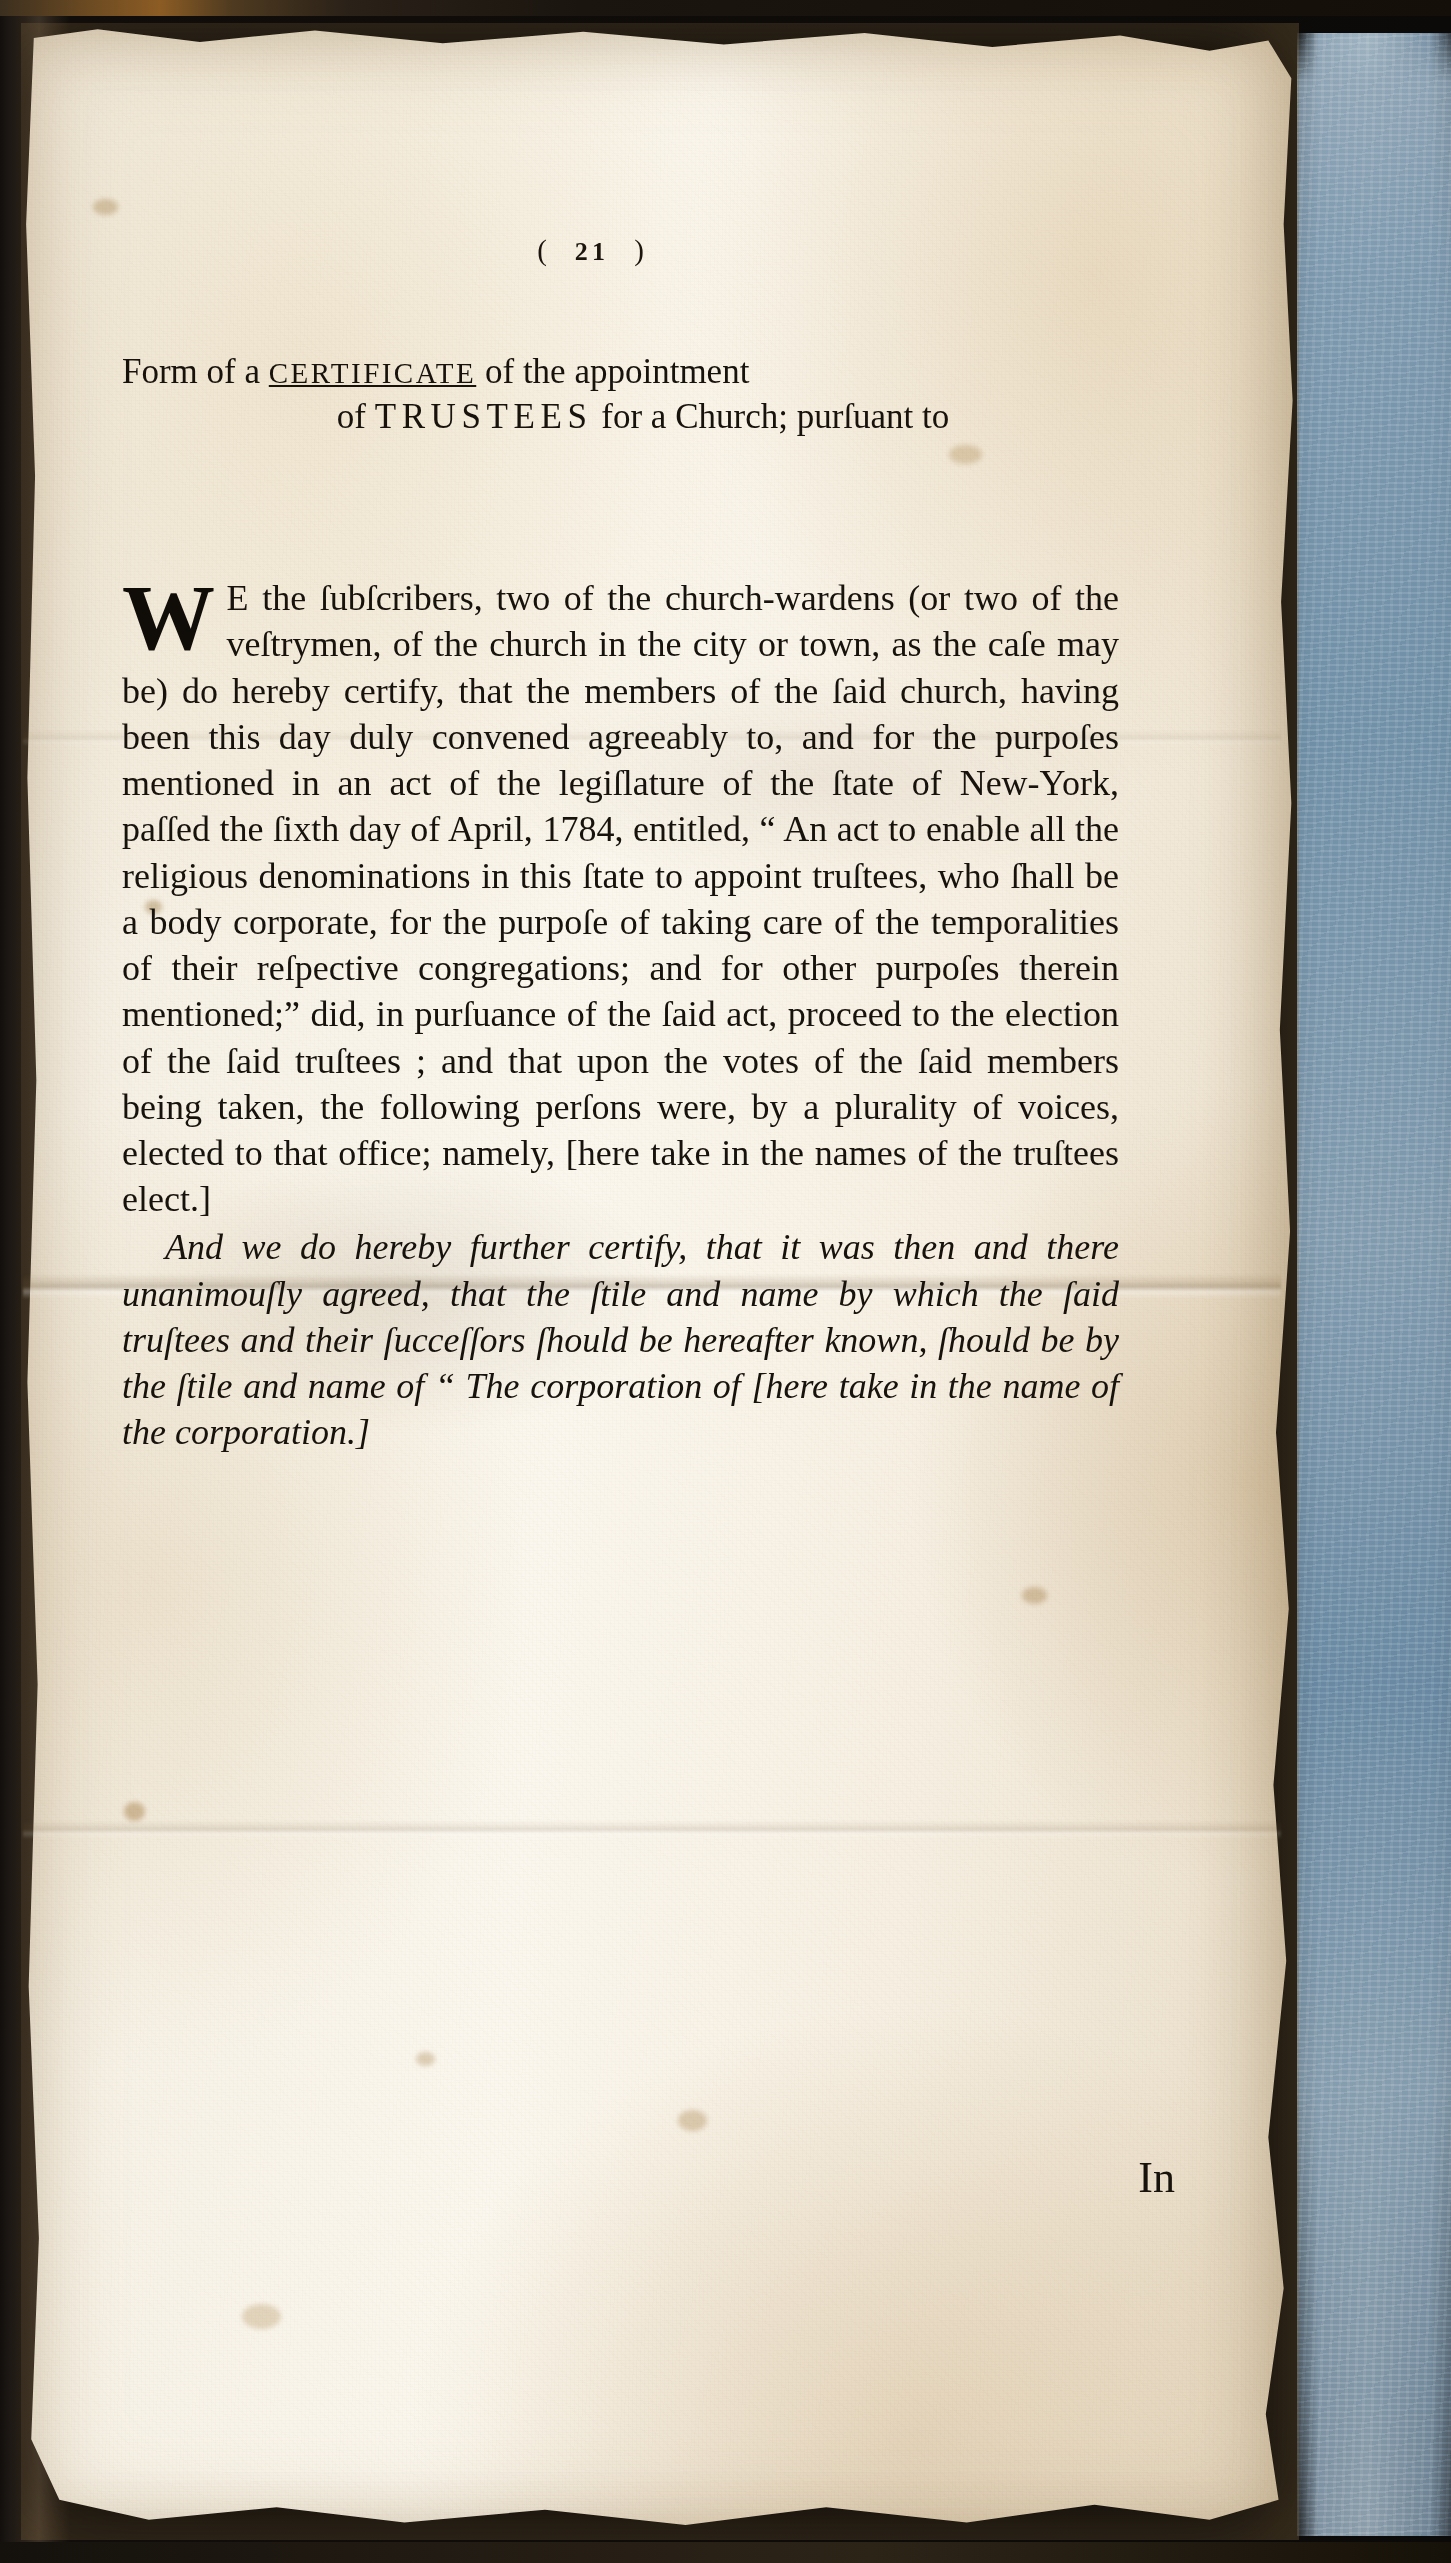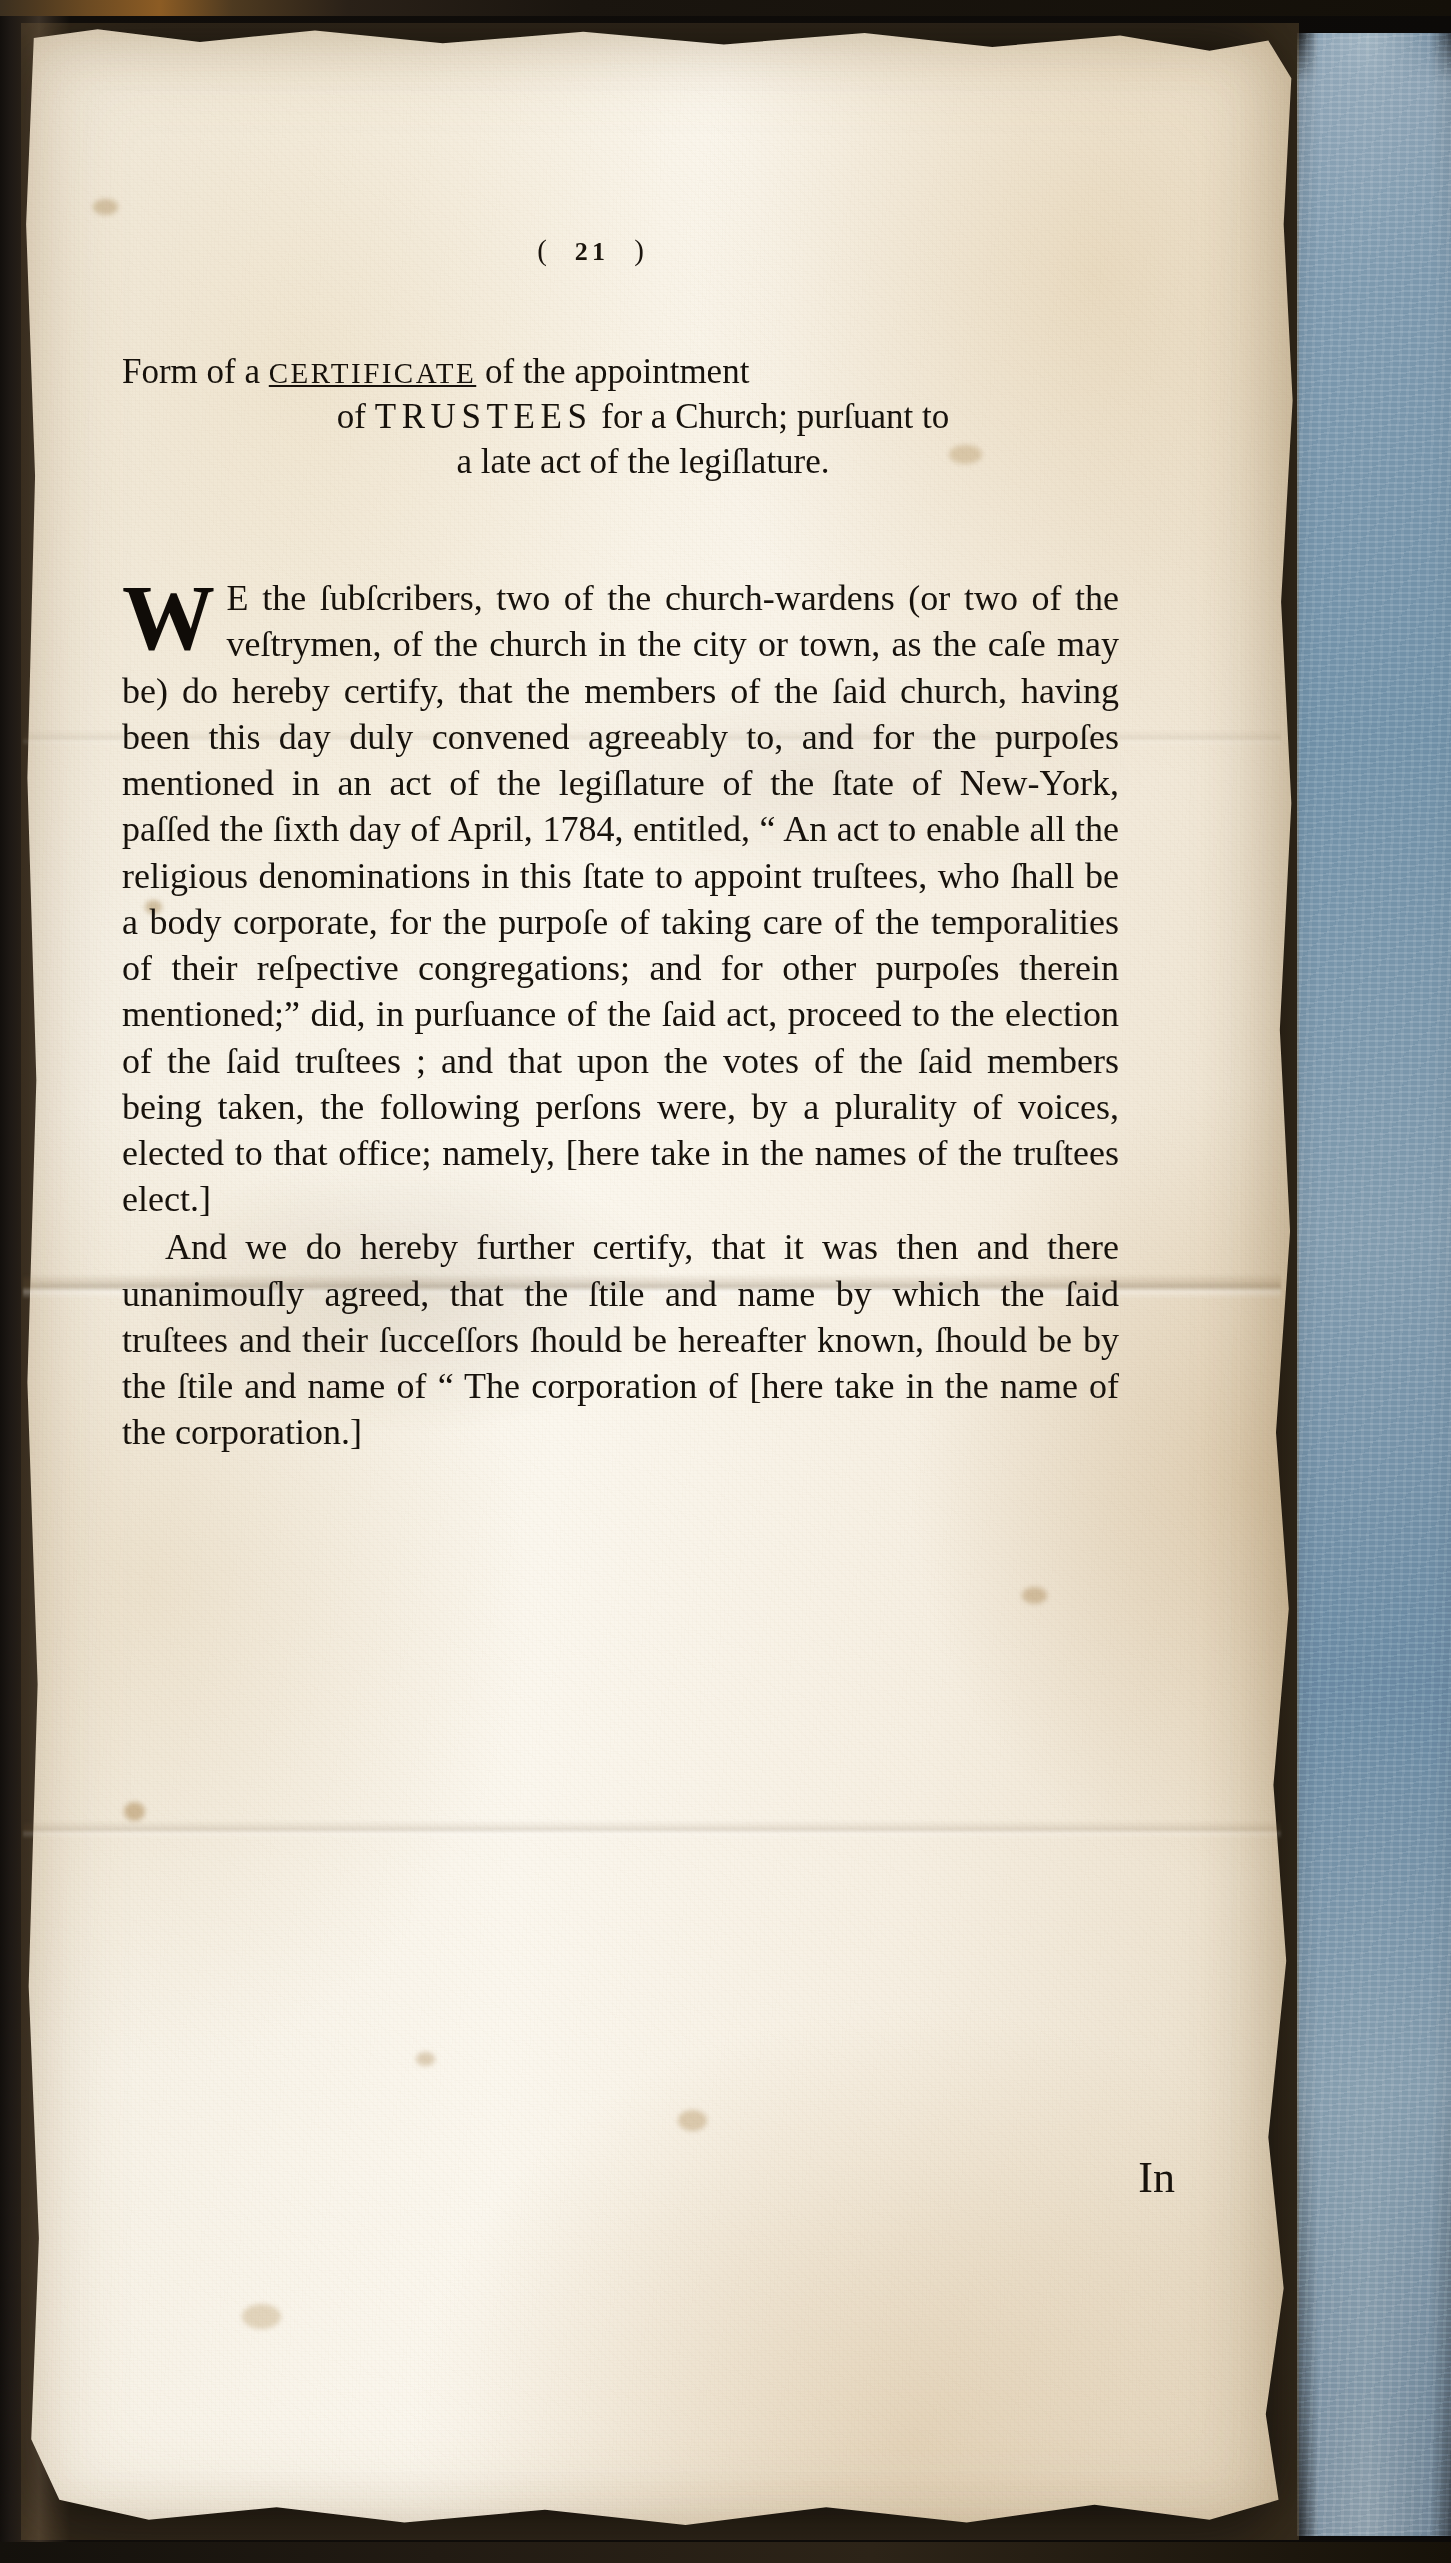--- a/index.html
+++ b/index.html
@@ -121,21 +121,21 @@
   .body{
     position:absolute;left:101px;top:552px;width:997px;
     font-size:36px;line-height:1.285;text-align:justify;color:#17120c;
   }
   .body p{margin:0;}
   .dropcap{
     float:left;font-size:93px;line-height:0.80;
     margin:5.8px 11.6px -3.9px 0;font-weight:700;color:#100c08;
     font-family:"Liberation Serif",serif;
   }
-  .para2{margin-top:1.9px !important;text-indent:43px;}
+  .para2{margin-top:1.9px !important;text-indent:43px;font-style:italic;}
   .catchword{
     position:absolute;right:124px;top:2129px;
     font-size:44px;color:#17120c;
   }
 
   
   .inkwash{
     position:absolute;left:21px;top:23px;width:1278px;height:2517px;
     pointer-events:none;mix-blend-mode:multiply;opacity:.30;
     background:
@@ -178,21 +178,20 @@
 
   <div class="sheet">
 
     <div class="folio">
       <span>(</span><span class="num">21</span><span>)</span>
     </div>
 
     <div class="heading">
       <span class="ln ln1"><span>Form of a </span><span class="sc">CERTIFICATE</span><span> of the appointment</span></span>
       <span class="ln ln2"><span>of </span><span class="spcaps">TRUSTEES</span><span> for a Church; purſuant to</span></span>
-      <span class="ln ln3">a late act of the legiſlature.</span>
     </div>
 
     <div class="body">
       <p><span class="dropcap">W</span><span>E the ſubſcribers, two of the church-wardens (or two of the veſtrymen, of the church in the city or town, as the caſe may be) do hereby certify, that the members of the ſaid church, having been this day duly convened agreeably to, and for the purpoſes mentioned in an act of the legiſlature of the ſtate of New-York, paſſed the ſixth day of April, 1784, entitled, “ An act to enable all the religious denominations in this ſtate to appoint truſtees, who ſhall be a body corporate, for the purpoſe of taking care of the temporalities of their reſpective congregations; and for other purpoſes therein mentioned;” did, in purſuance of the ſaid act, proceed to the election of the ſaid truſtees ; and that upon the votes of the ſaid members being taken, the following perſons were, by a plurality of voices, elected to that office; namely, [here take in the names of the truſtees elect.]</span></p>
       <p class="para2">And we do hereby further certify, that it was then and there unanimouſly agreed, that the ſtile and name by which the ſaid truſtees and their ſucceſſors ſhould be hereafter known, ſhould be by the ſtile and name of “ The corporation of [here take in the name of the corporation.]</p>
     </div>
 
     <div class="catchword">In</div>
   </div>
 

